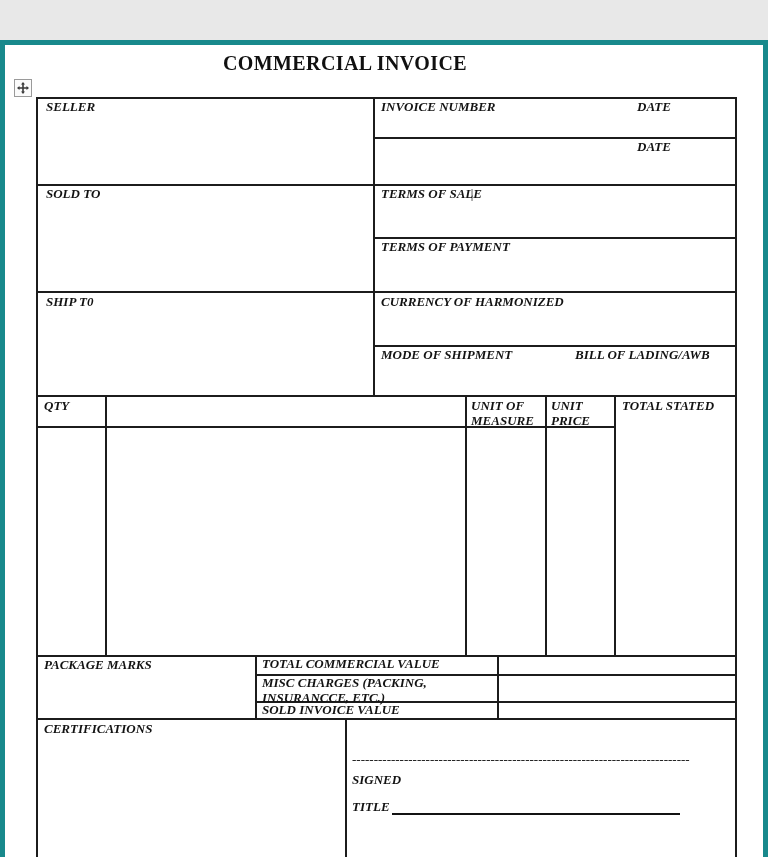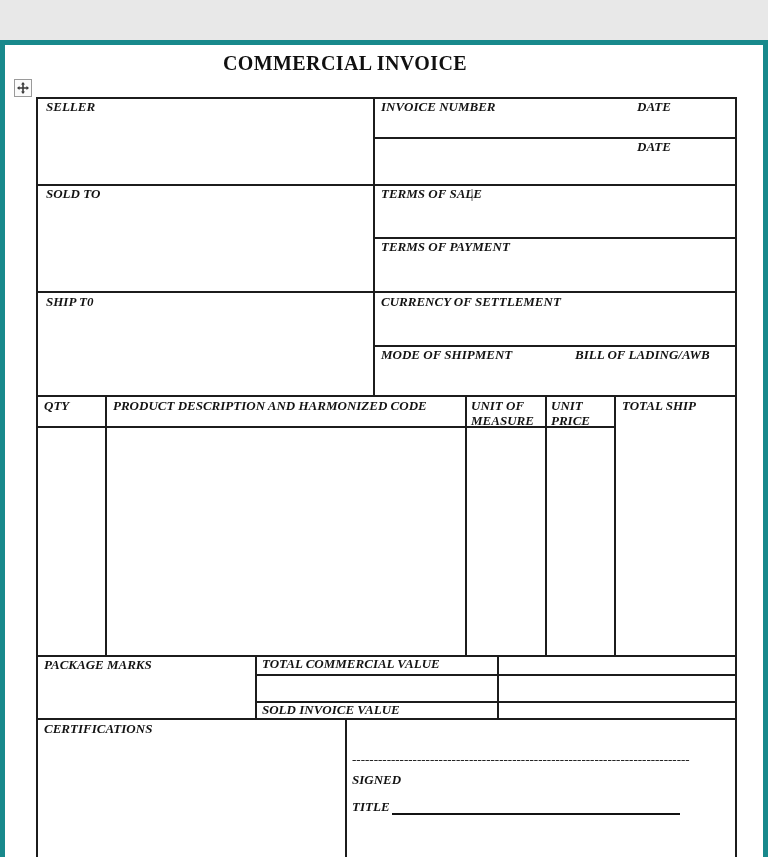--- a/index.html
+++ b/index.html
@@ -85,32 +85,32 @@
 
   <span class="lbl" style="left:46px;top:60px">SELLER</span>
   <span class="lbl" style="left:381px;top:60px">INVOICE NUMBER</span>
   <span class="lbl" style="left:637px;top:60px">DATE</span>
   <span class="lbl" style="left:637px;top:100px">DATE</span>
   <span class="lbl" style="left:46px;top:147px">SOLD TO</span>
   <span class="lbl" style="left:381px;top:147px">TERMS OF SALE</span>
   <span class="cursor" style="left:470px;top:146px">|</span>
   <span class="lbl" style="left:381px;top:200px">TERMS OF PAYMENT</span>
   <span class="lbl" style="left:46px;top:255px">SHIP T0</span>
-  <span class="lbl" style="left:381px;top:255px">CURRENCY OF SETTLEMENT</span>
+  <span class="lbl" style="left:381px;top:255px">CURRENCY OF HARMONIZED</span>
   <span class="lbl" style="left:381px;top:308px">MODE OF SHIPMENT</span>
   <span class="lbl" style="left:575px;top:308px">BILL OF LADING/AWB</span>
 
   <span class="lbl" style="left:44px;top:359px">QTY</span>
-  <span class="lbl" style="left:113px;top:359px">PRODUCT DESCRIPTION AND HARMONIZED CODE</span>
   <span class="lbl wrap" style="left:471px;top:359px;width:66px">UNIT OF MEASURE</span>
   <span class="lbl wrap" style="left:551px;top:359px;width:48px">UNIT PRICE</span>
-  <span class="lbl" style="left:622px;top:359px">TOTAL SHIP</span>
+  <span class="lbl" style="left:622px;top:359px">TOTAL STATED</span>
 
   <span class="lbl" style="left:44px;top:618px">PACKAGE MARKS</span>
   <span class="lbl" style="left:262px;top:617px">TOTAL COMMERCIAL VALUE</span>
+  <span class="lbl wrap" style="left:262px;top:636px;width:232px">MISC CHARGES (PACKING, INSURANCCE, ETC.)</span>
   <span class="lbl" style="left:262px;top:663px">SOLD INVOICE VALUE</span>
 
   <span class="lbl" style="left:44px;top:682px">CERTIFICATIONS</span>
   <span class="dashes" style="left:352px;top:712px">------------------------------------------------------------------------------</span>
   <span class="lbl" style="left:352px;top:733px">SIGNED</span>
   <span class="lbl" style="left:352px;top:760px">TITLE</span>
   <div class="sig-line" style="left:392px;top:773px;width:288px"></div>
 
   <div class="resize-handle"></div>
 

